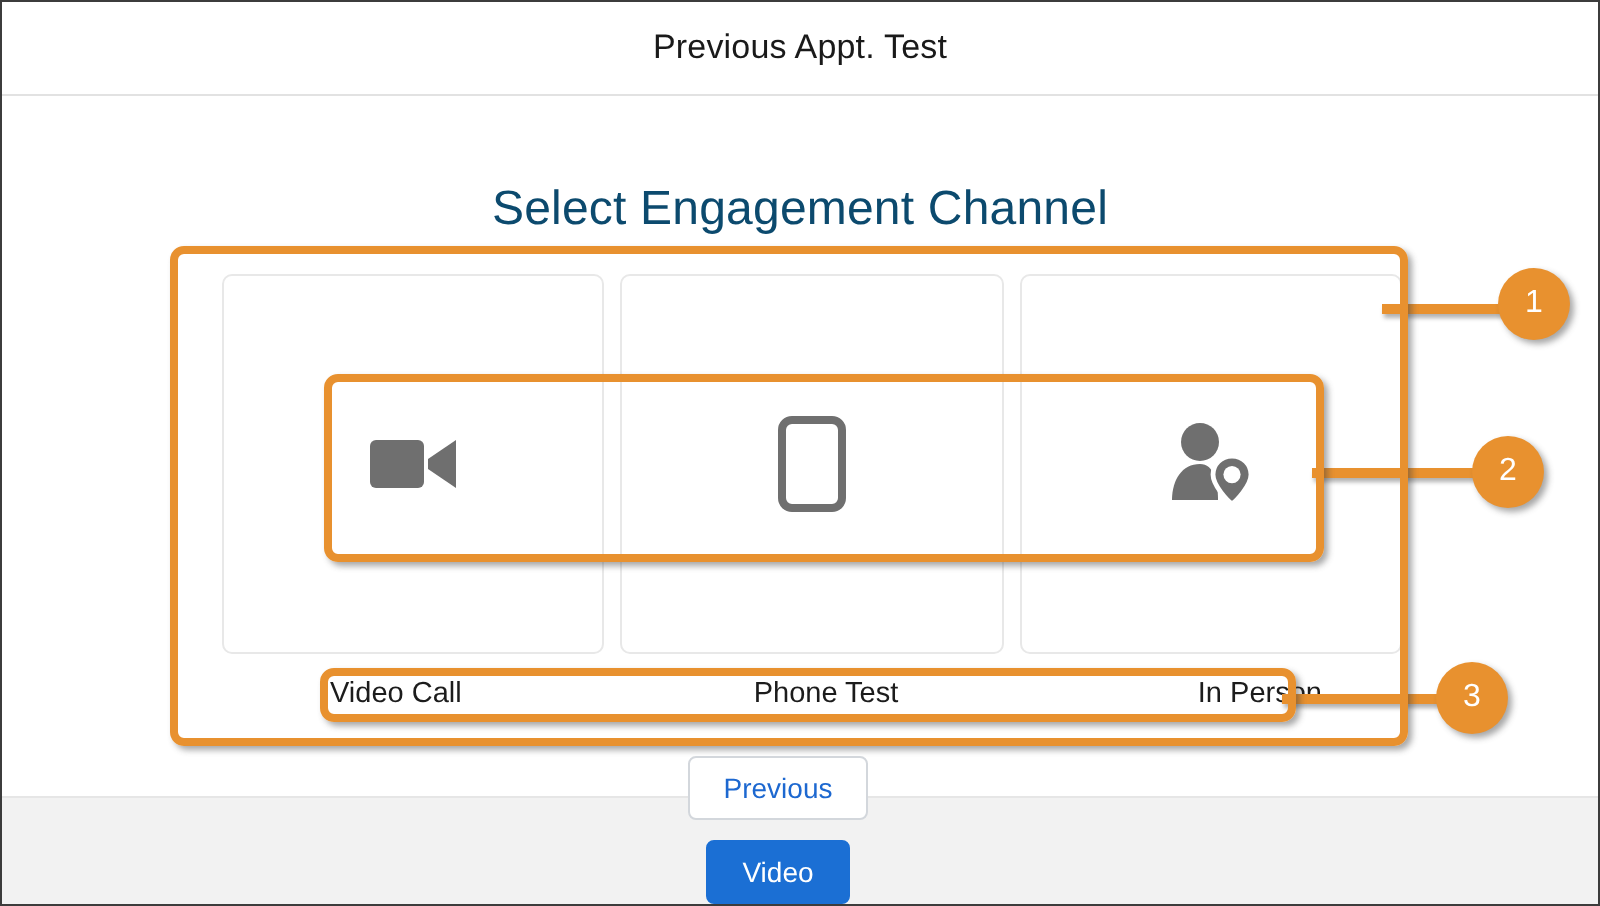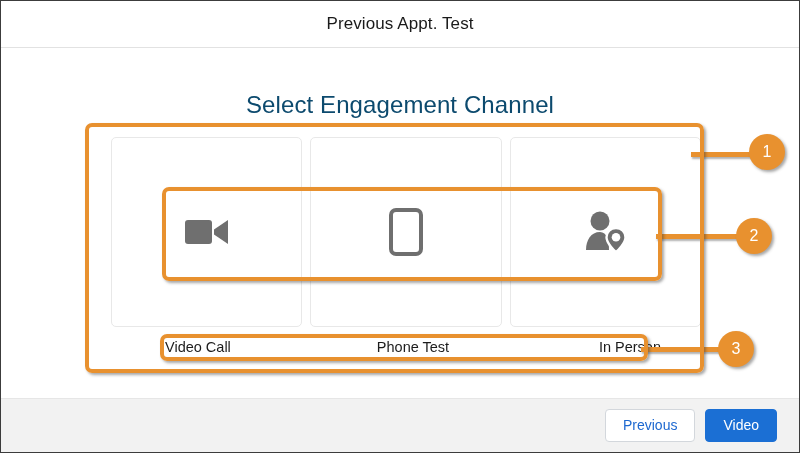--- a/index.html
+++ b/index.html
@@ -148,20 +148,21 @@
     width: 798px;
     height: 54px;
     background: #f2f2f2;
     border-top: 1px solid #e6e6e6;
     box-sizing: border-box;
     display: flex;
     align-items: center;
     justify-content: flex-end;
     padding-right: 22px;
     gap: 10px;
+    flex-direction: column;
   }
   .btn {
     font-family: "Liberation Sans", sans-serif;
     font-size: 14px;
     border-radius: 4px;
     padding: 7px 17px;
     cursor: pointer;
     line-height: 1.15;
   }
   .btn-secondary {

